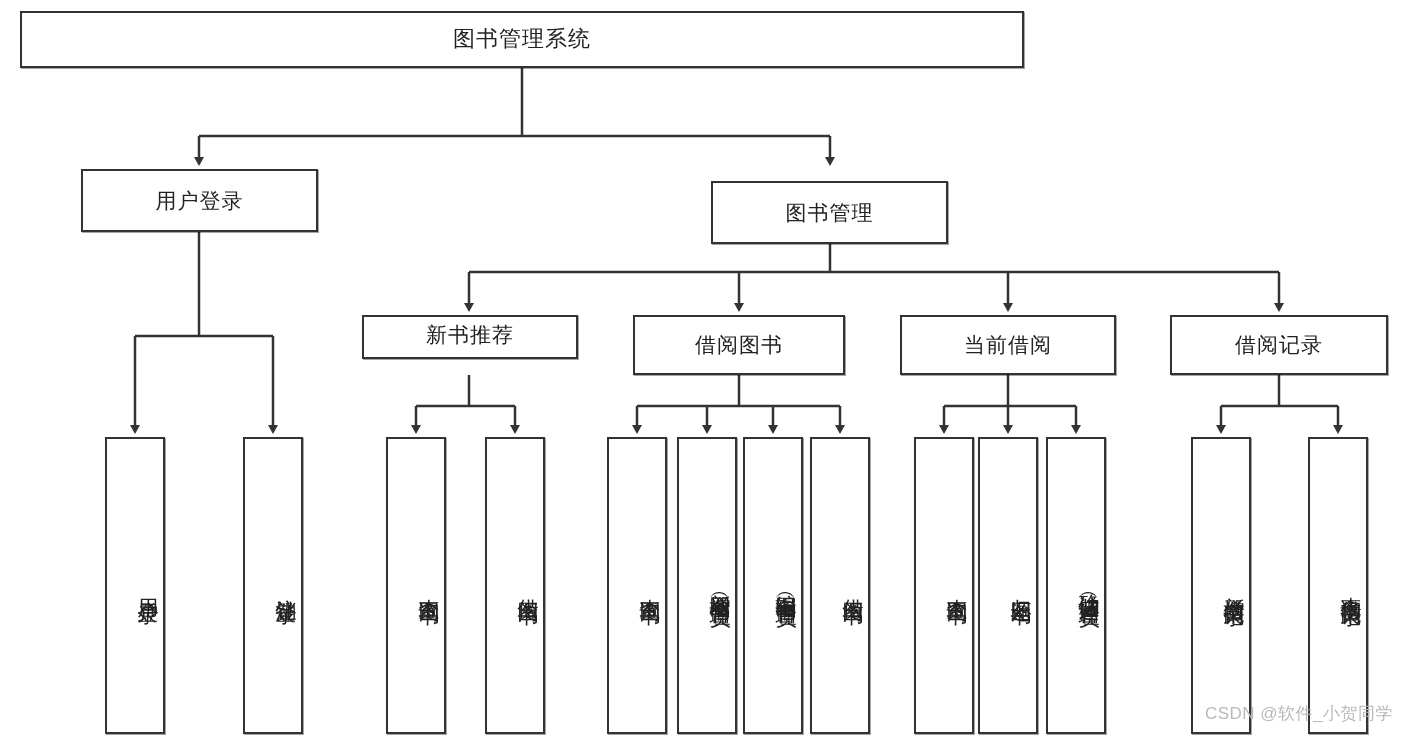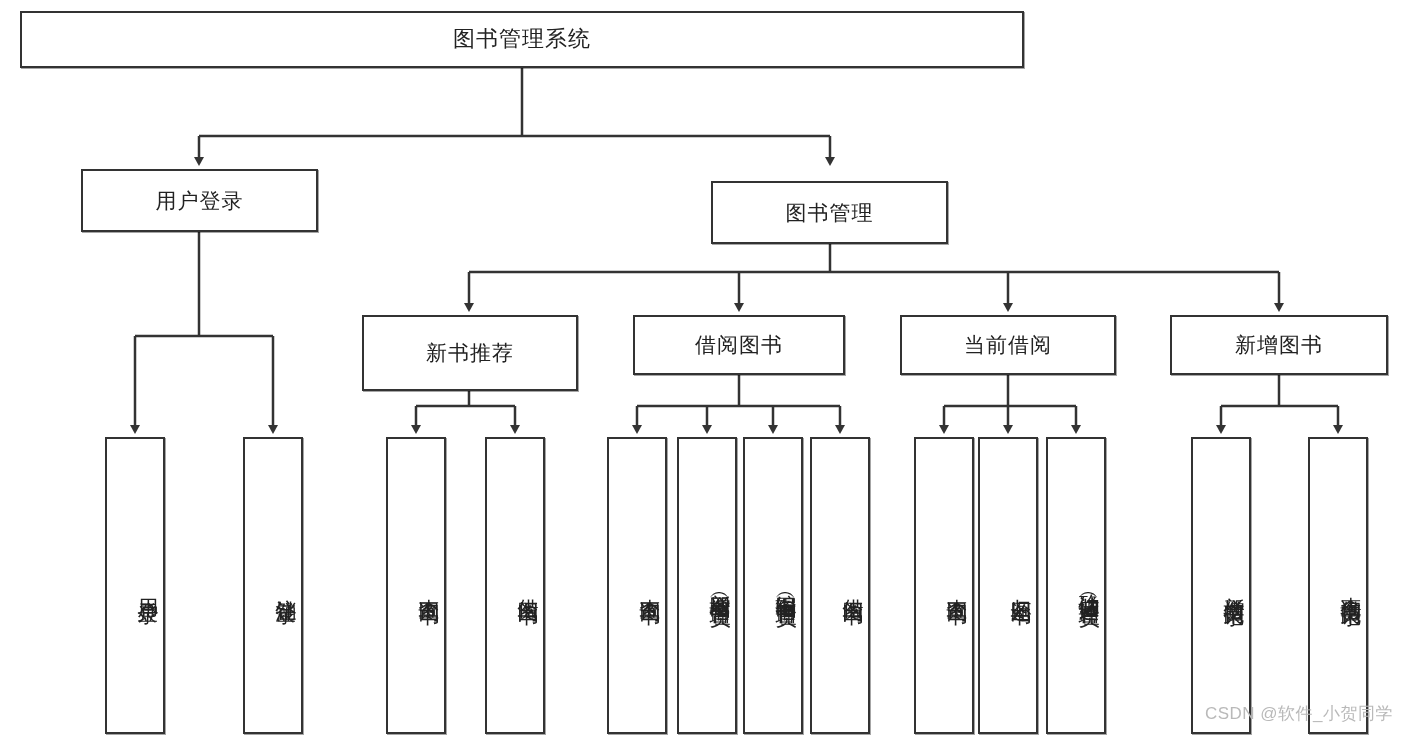--- a/index.html
+++ b/index.html
@@ -133,31 +133,31 @@
     <span>图书管理系统</span>
   </div>
 
   <div class="node node-h" style="left:81px; top:169px; width:237px; height:63px;">
     <span>用户登录</span>
   </div>
   <div class="node node-h" style="left:711px; top:169px; width:237px; height:63px;margin-top:12px;">
     <span>图书管理</span>
   </div>
 
-  <div class="node node-h" style="left:362px; top:315px; width:216px; height:76px;">
+  <div class="node node-h" style="left:362px; top:315px; width:216px; height:44px;font-family:Liberation Mono, monospace;">
     <span>新书推荐</span>
   </div>
   <div class="node node-h" style="left:633px; top:315px; width:212px; height:60px;">
     <span>借阅图书</span>
   </div>
   <div class="node node-h" style="left:900px; top:315px; width:216px; height:60px;">
     <span>当前借阅</span>
   </div>
   <div class="node node-h" style="left:1170px; top:315px; width:218px; height:60px;">
-    <span>新增图书</span>
+    <span>借阅记录</span>
   </div>
 
   <div class="node node-v" style="left:105px; top:437px; width:60px; height:297px;">
     <span class="vlabel">用户登录</span>
   </div>
   <div class="node node-v" style="left:243px; top:437px; width:60px; height:297px;">
     <span class="vlabel">注销登录</span>
   </div>
 
   <div class="node node-v" style="left:386px; top:437px; width:60px; height:297px;">

